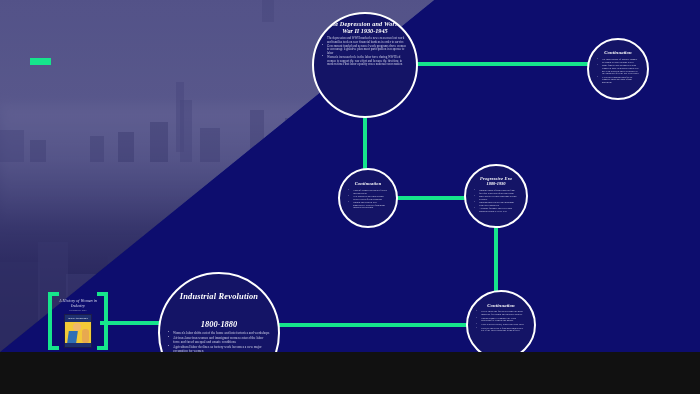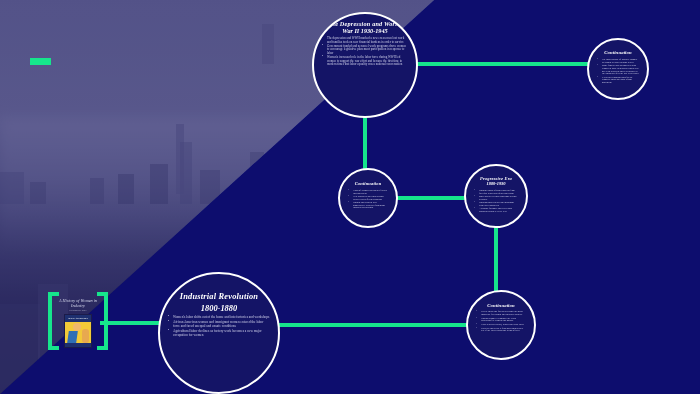--- a/index.html
+++ b/index.html
@@ -1,18 +1,18 @@
 <!DOCTYPE html>
 <html><head>
 <meta charset="utf-8">
 <style>
   html,body{margin:0;padding:0;background:#111;}
   #canvas{
     position:relative;
-    width:700px;height:394px;
+    width:700px;height:352px;
     overflow:hidden;
     font-family:"Liberation Serif", serif;
     background:#6d28d9;
   }
 
   
   .bg-photo{position:absolute;inset:0;
     background:
       linear-gradient(to bottom, rgba(120,125,160,.30), rgba(40,40,80,.05) 45%, rgba(15,15,45,.55)),
       linear-gradient(to bottom,#8f94ad 0%,#9ba0b6 30%,#6e7490 55%,#3c405e 80%,#272b45 100%);
@@ -83,21 +83,21 @@
   .n-prog .n-title{font-size:4.4px;margin-top:4px;}
   .n-prog .n-date{font-size:4.4px;}
   .n-prog li{font-size:2.3px;}
 
   .n-cont-bot{left:466px;top:290px;width:70px;height:70px;}
   .n-cont-bot .n-title{font-size:4.6px;margin-top:5px;}
   .n-cont-bot li{font-size:2.4px;}
 
   .n-industrial{left:158px;top:272px;width:122px;height:122px;}
   .n-industrial .n-title{font-size:8.4px;margin-top:12px;}
-  .n-industrial .n-date{font-size:8.4px;margin-top:2px;}
+  .n-industrial .n-date{font-size:8.4px;margin-top:18px;}
   .n-industrial li{font-size:3.4px;margin-bottom:1.5px;}
 
   
   .frame{position:absolute;left:48px;top:292px;width:60px;height:58px;}
   .bracket{position:absolute;width:4px;background:#16e58c;top:0;bottom:0;}
   .bracket.l{left:0;}
   .bracket.r{right:0;}
   .bracket:before,.bracket:after{content:"";position:absolute;height:4px;width:11px;background:#16e58c;}
   .bracket.l:before{top:0;left:0;} .bracket.l:after{bottom:0;left:0;}
   .bracket.r:before{top:0;right:0;} .bracket.r:after{bottom:0;right:0;}

